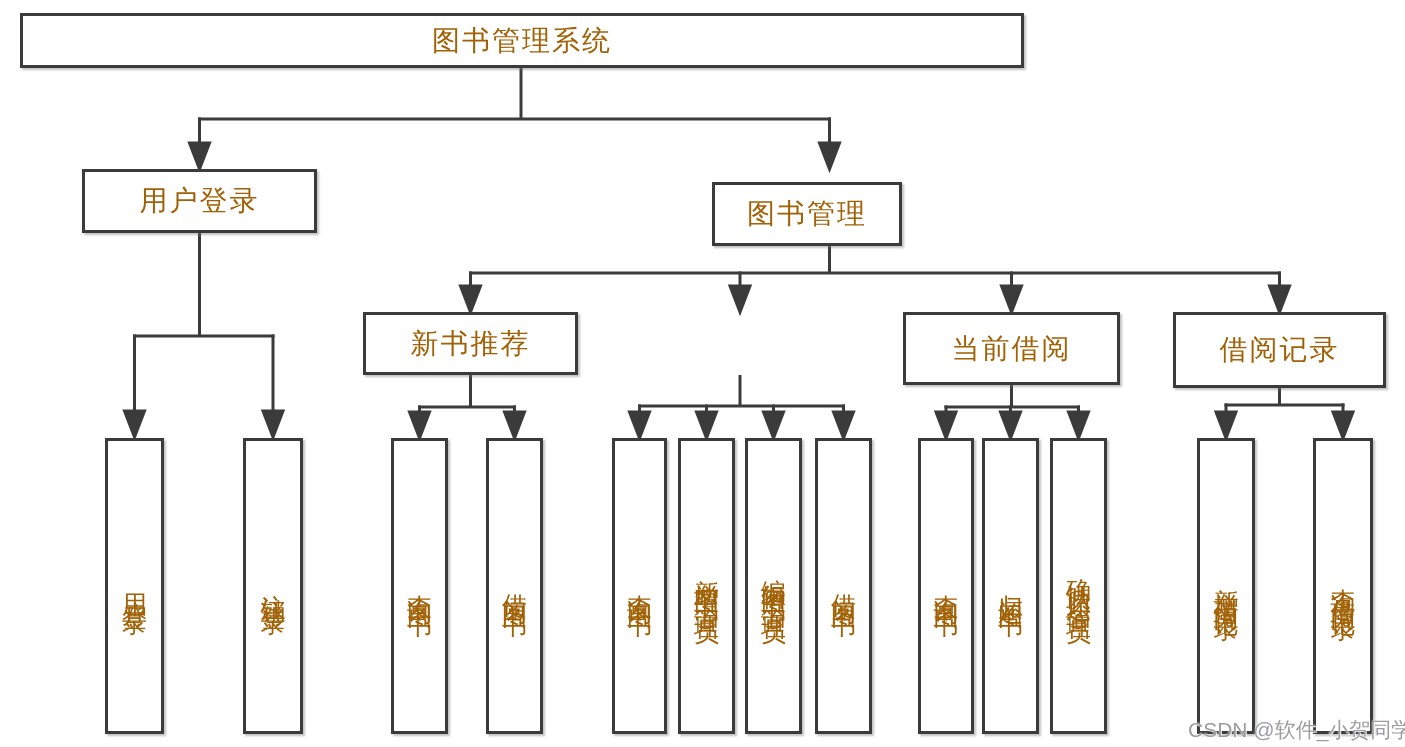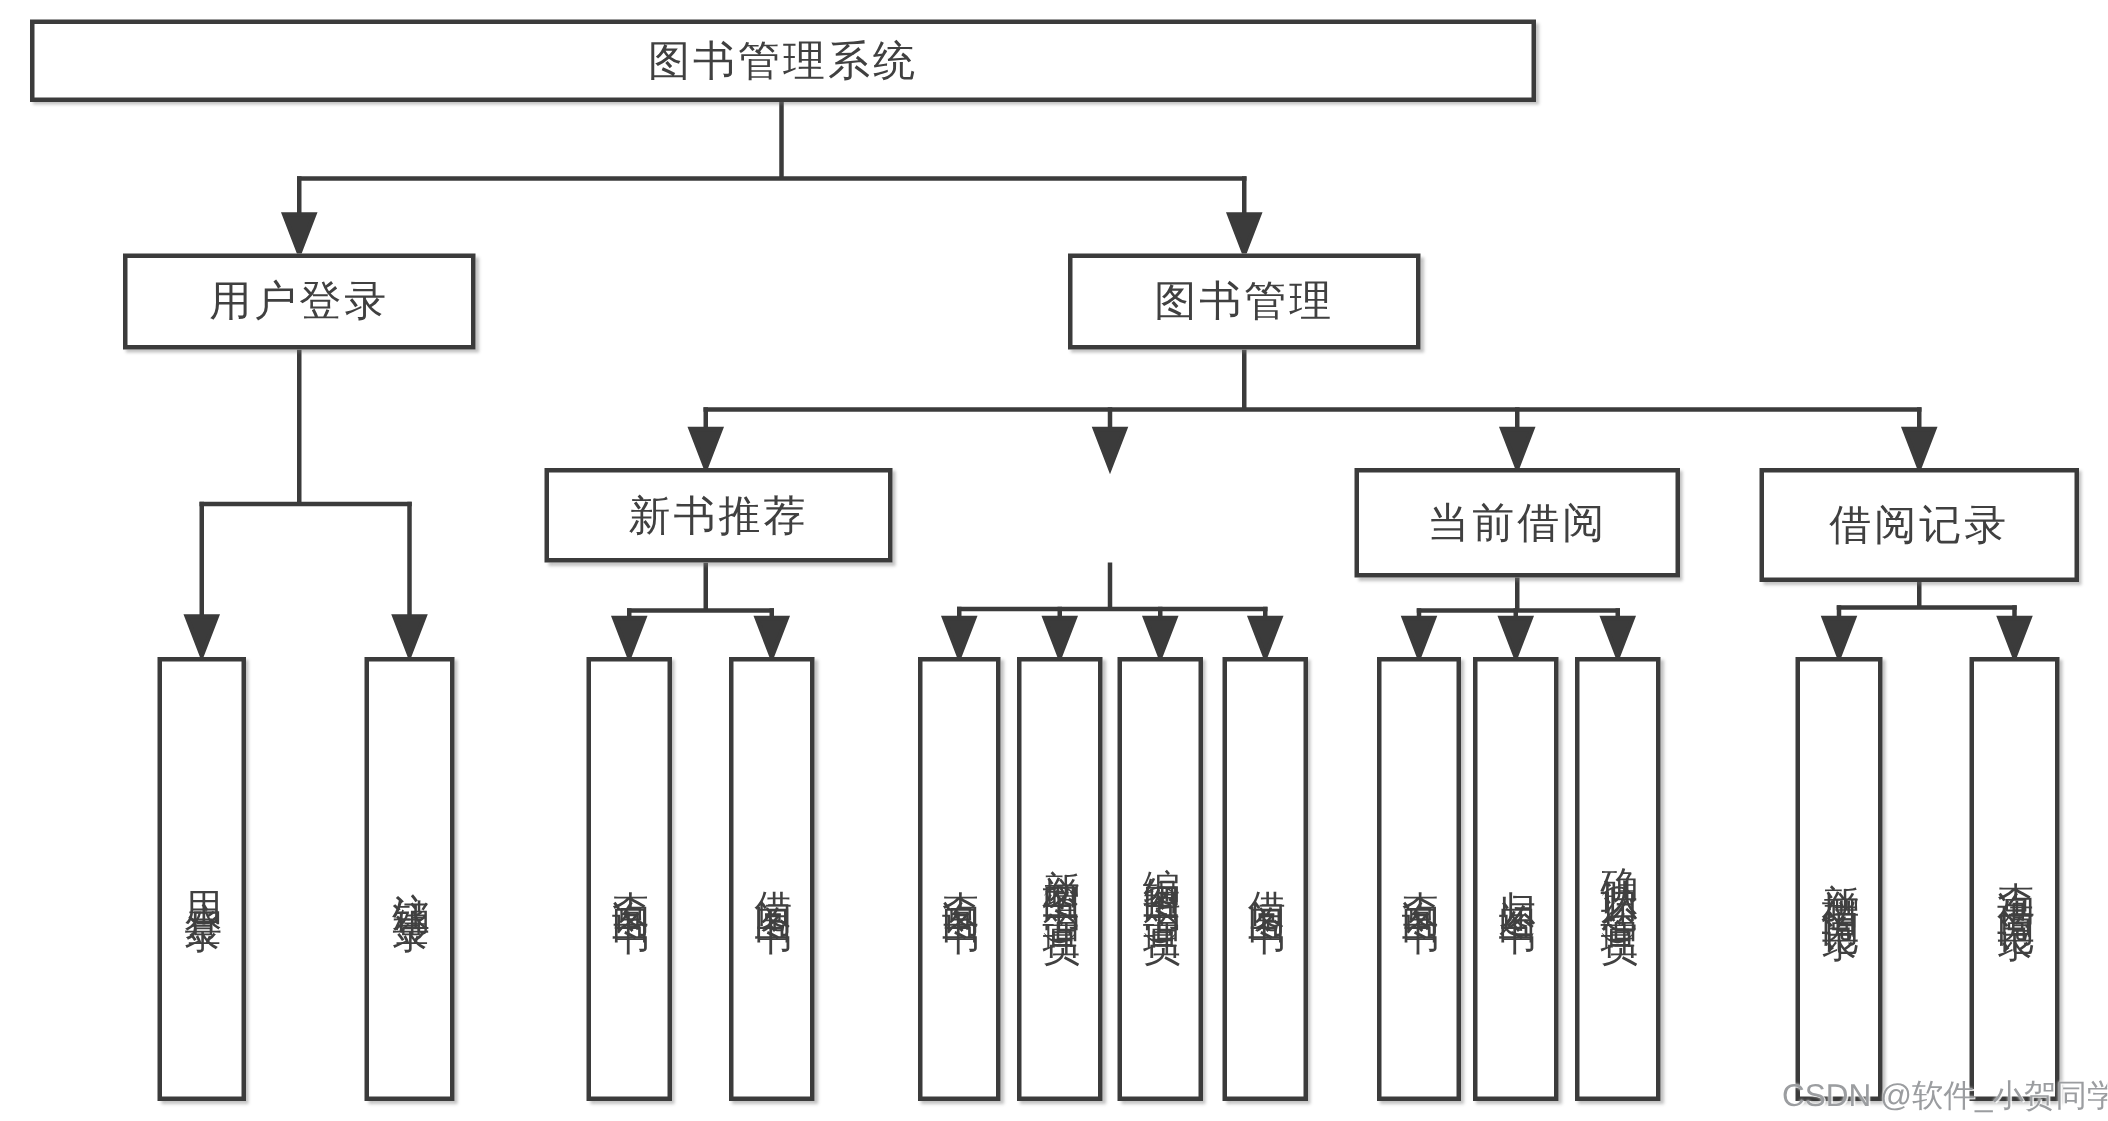--- a/index.html
+++ b/index.html
@@ -19,21 +19,21 @@
   }
   .box {
     position: absolute;
     box-sizing: border-box;
     border: 3px solid #3b3b3b;
     background: #ffffff;
     box-shadow: 2px 2px 2px rgba(120,120,120,0.45);
     display: flex;
     align-items: center;
     justify-content: center;
-    color: #404040;
+    color: #a16207;
   }
   .h-label {
     font-size: 28px;
     letter-spacing: 2px;
     white-space: nowrap;
   }
   .v-label {
     writing-mode: vertical-rl;
     text-orientation: mixed;
     font-size: 25px;
@@ -135,25 +135,25 @@
     </g>
   </svg>
 
   <div class="box" style="left:20px;top:13px;width:1004px;height:55px">
     <span class="h-label">图书管理系统</span>
   </div>
 
   <div class="box" style="left:82px;top:169px;width:235px;height:64px">
     <span class="h-label">用户登录</span>
   </div>
-  <div class="box" style="left:712px;top:169px;width:235px;height:64px">
+  <div class="box" style="left:712px;top:182px;width:190px;height:64px">
     <span class="h-label">图书管理</span>
   </div>
 
-  <div class="box" style="left:363px;top:312px;width:232px;height:63px">
+  <div class="box" style="left:363px;top:312px;width:215px;height:63px">
     <span class="h-label">新书推荐</span>
   </div>
   <div class="box" style="left:903px;top:312px;width:217px;height:73px">
     <span class="h-label">当前借阅</span>
   </div>
   <div class="box" style="left:1173px;top:312px;width:213px;height:76px">
     <span class="h-label">借阅记录</span>
   </div>
 
   <div class="box" style="left:105px;top:438px;width:59px;height:296px">

